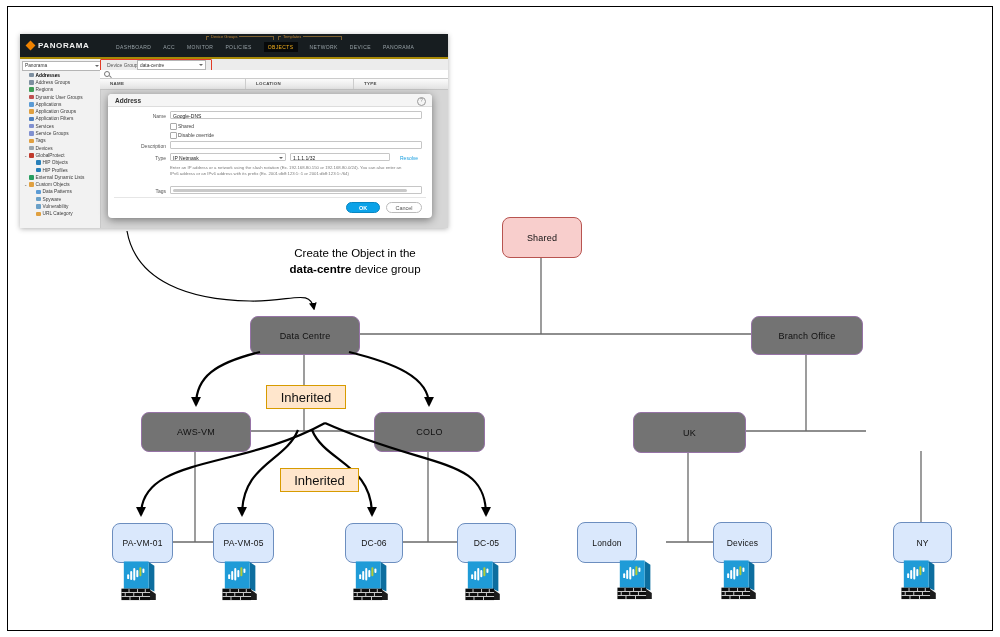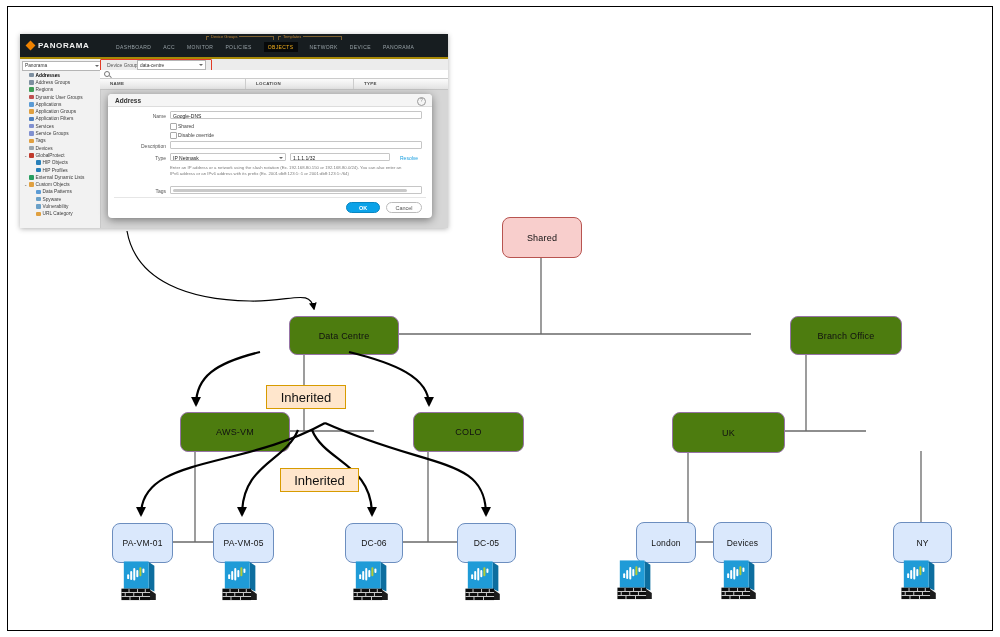--- a/index.html
+++ b/index.html
@@ -9,21 +9,21 @@
 
   
   svg.layer{position:absolute;left:0;top:0;width:1000px;height:637px;pointer-events:none;}
   .treeline{stroke:#696969;stroke-width:1.3;fill:none;}
   .arc{stroke:#000;stroke-width:2.2;fill:none;}
   .thinarc{stroke:#000;stroke-width:1.2;fill:none;}
 
   
   .node{position:absolute;display:flex;align-items:center;justify-content:center;
         border-radius:8px;font-size:9px;color:#111;letter-spacing:.2px;z-index:3;}
-  .node.group{background:#4d7c0f;border:1px solid #9673a6;margin-left:39px;}
+  .node.group{background:#737373;border:1px solid #9673a6;}
   .node.shared{background:#f8cecc;border:1px solid #b85450;}
   .node.device{background:#dae8fc;border:1px solid #6c8ebf;font-size:8.5px;}
   .inh{position:absolute;display:flex;align-items:center;justify-content:center;
        background:#ffe6cc;border:1.5px solid #d79b00;font-size:13px;color:#111;z-index:6;}
 
   .fw{position:absolute;width:46px;height:42px;z-index:3;}
 
   .annotation{position:absolute;left:228px;top:246px;width:254px;text-align:center;
               font-size:11.5px;line-height:1.35;color:#000;z-index:3;}
 
@@ -130,21 +130,21 @@
     </div>
   <div class="node device" style="left:213px;top:523px;width:59px;height:38px">
       <span>PA-VM-05</span>
     </div>
   <div class="node device" style="left:345px;top:523px;width:56px;height:38px">
       <span>DC-06</span>
     </div>
   <div class="node device" style="left:457px;top:523px;width:57px;height:38px">
       <span>DC-05</span>
     </div>
-  <div class="node device" style="left:636px;top:522px;width:58px;height:39px">
+  <div class="node device" style="left:577px;top:522px;width:58px;height:39px">
       <span>London</span>
     </div>
   <div class="node device" style="left:713px;top:522px;width:57px;height:39px">
       <span>Devices</span>
     </div>
   <div class="node device" style="left:893px;top:522px;width:57px;height:39px">
       <span>NY</span>
     </div>
 
   <svg class="layer" style="z-index:4">
@@ -209,20 +209,25 @@
   <svg class="fw" style="left:614px;top:559px">
       <use href="#fw"></use>
     </svg>
   <svg class="fw" style="left:718px;top:559px">
       <use href="#fw"></use>
     </svg>
   <svg class="fw" style="left:898px;top:559px">
       <use href="#fw"></use>
     </svg>
 
+  <div class="annotation">
+    <span>Create the Object in the</span><br>
+    <b>data-centre</b>
+    <span>device group</span>
+  </div>
 
   <div class="shot">
     <div class="pan-header">
       <div class="pan-logo">
         <span class="diamond"></span>
         <span class="pan-logo-text">PANORAMA</span>
       </div>
       <div class="nav-grp" style="left:186px;width:62px"><span>Device Groups</span></div>
       <div class="nav-grp" style="left:258px;width:58px"><span>Templates</span></div>
       <div class="pan-nav">

